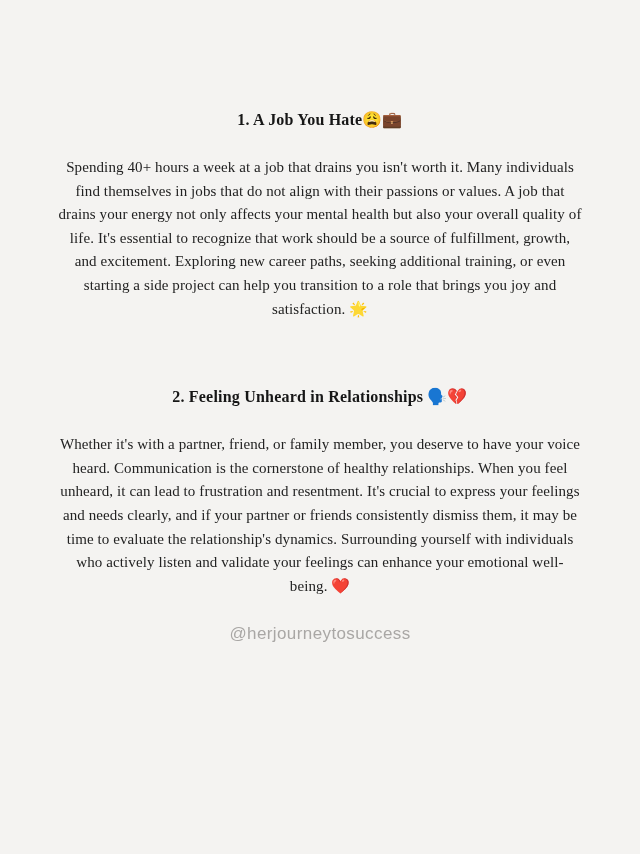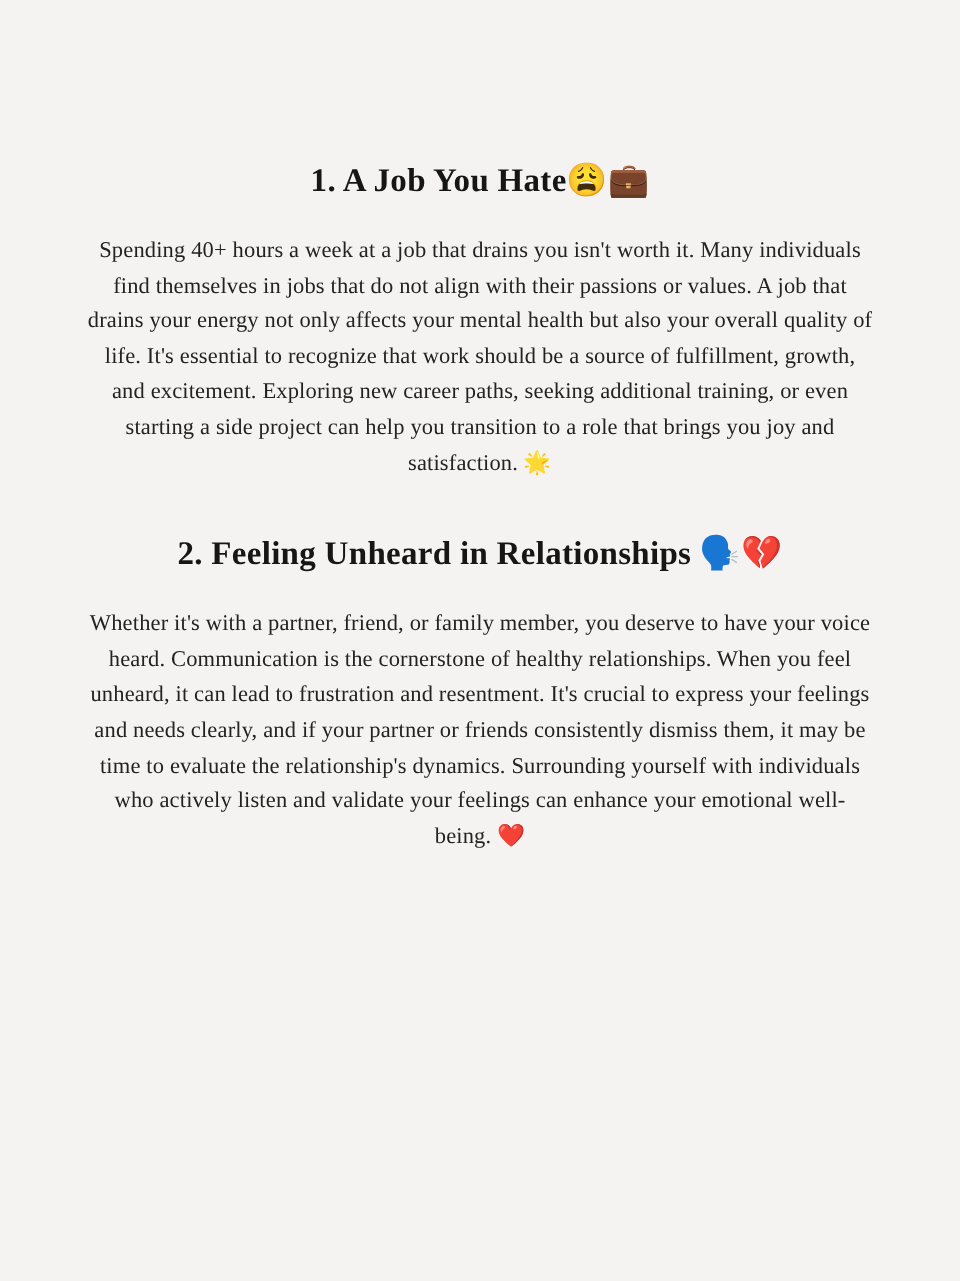--- a/index.html
+++ b/index.html
@@ -16,35 +16,35 @@
       overflow: hidden;
     }
     .post {
       width: 640px;
       height: 854px;
       padding: 106px 58px 0 58px;
       text-align: center;
     }
     .section-heading {
       margin: 0 0 22px 0;
-      font-size: 22px;
+      font-size: 16px;
       line-height: 28px;
       font-weight: bold;
       letter-spacing: 0.2px;
       color: #161616;
     }
     .section-body {
       margin: 0;
       font-size: 15px;
       line-height: 23.6px;
       letter-spacing: 0.1px;
       color: #222222;
     }
     .section + .section {
-      margin-top: 34px;
+      margin-top: 62px;
     }
     .post-footer {
       margin-top: 26px;
       font-family: "Liberation Sans", "DejaVu Sans", sans-serif;
       font-size: 17px;
       letter-spacing: 0.4px;
       color: #a9a7a5;
     }
   </style>
 </head>
@@ -55,14 +55,17 @@
   <section class="section">
     <h2 class="section-heading">1. A Job You Hate😩💼</h2>
     <p class="section-body">Spending 40+ hours a week at a job that drains you isn't worth it. Many individuals find themselves in jobs that do not align with their passions or values. A job that drains your energy not only affects your mental health but also your overall quality of life. It's essential to recognize that work should be a source of fulfillment, growth, and excitement. Exploring new career paths, seeking additional training, or even starting a side project can help you transition to a role that brings you joy and satisfaction. 🌟</p>
   </section>
 
   <section class="section">
     <h2 class="section-heading">2. Feeling Unheard in Relationships 🗣️💔</h2>
     <p class="section-body">Whether it's with a partner, friend, or family member, you deserve to have your voice heard. Communication is the cornerstone of healthy relationships. When you feel unheard, it can lead to frustration and resentment. It's crucial to express your feelings and needs clearly, and if your partner or friends consistently dismiss them, it may be time to evaluate the relationship's dynamics. Surrounding yourself with individuals who actively listen and validate your feelings can enhance your emotional well-being. ❤️</p>
   </section>
 
+  <footer class="post-footer">
+    <span>@herjourneytosuccess</span>
+  </footer>
 
 </main>
 
 </body></html>

